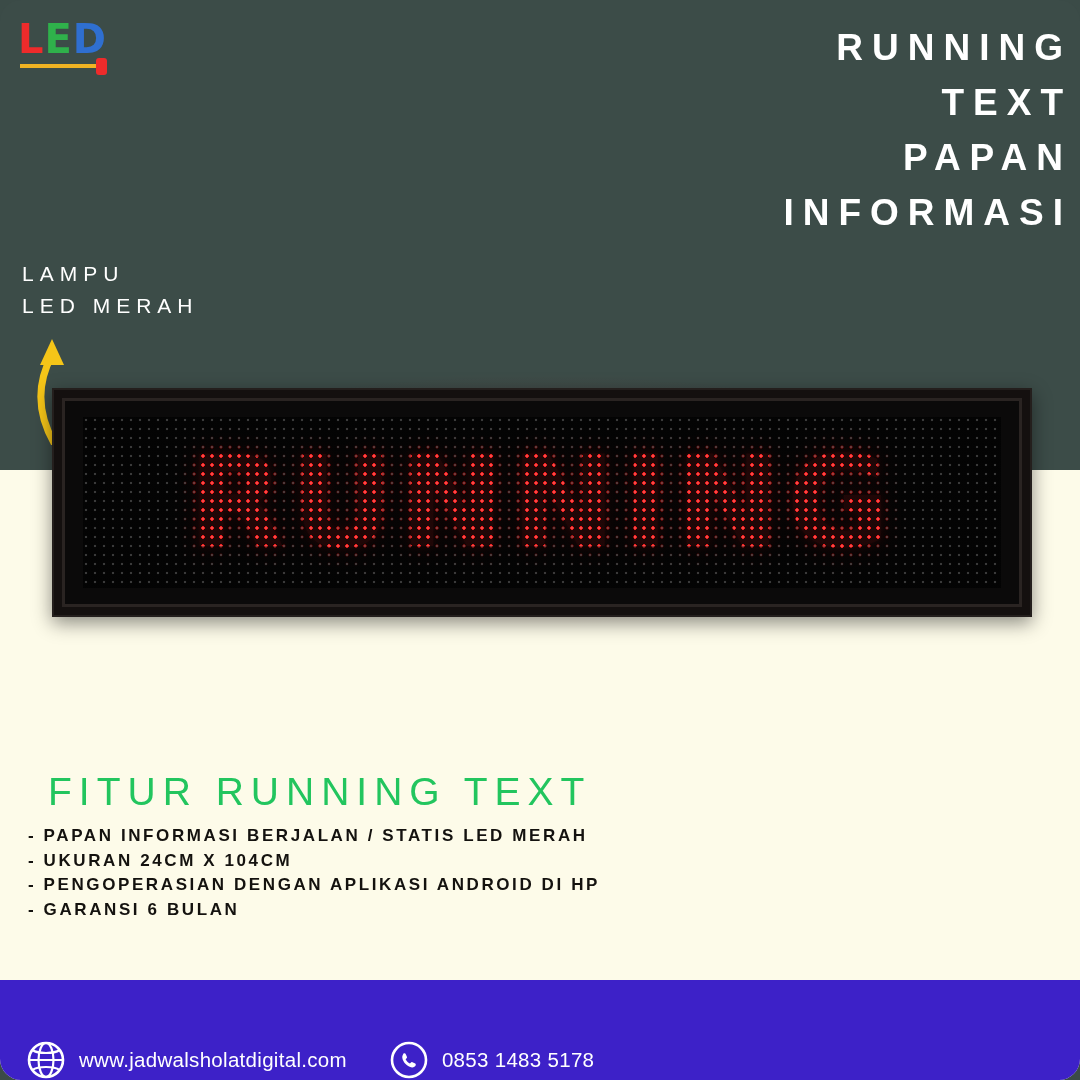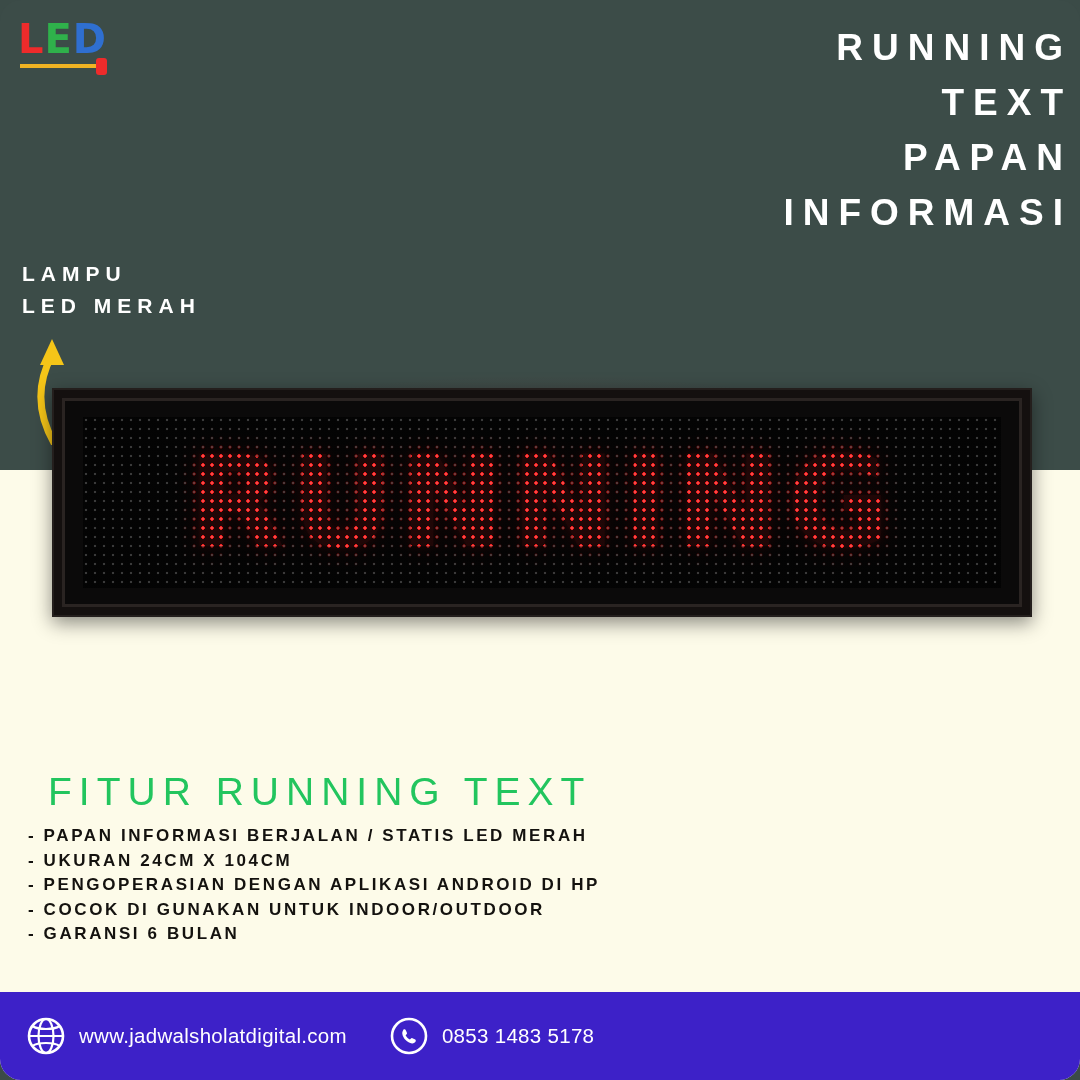--- a/index.html
+++ b/index.html
@@ -55,21 +55,21 @@
     font-weight:bold;
     font-size:37px;
     letter-spacing:9px;
     line-height:55px;
   }
   .headline div{white-space:nowrap;}
 
   
   .lampu{
     position:absolute;left:22px;top:258px;
-    color:#ffffff;font-weight:bold;font-size:21px;letter-spacing:6px;
+    color:#ffffff;font-weight:normal;font-size:21px;letter-spacing:6px;
     line-height:32px;
   }
   .arrow-wrap{
     position:absolute;left:30px;top:325px;width:50px;height:120px;
   }
 
   
   .board-outer{
     position:absolute;left:52px;top:388px;width:976px;height:225px;
     background:#14100f;
@@ -124,23 +124,23 @@
     list-style:none;
     font-weight:bold;font-size:17px;letter-spacing:2.6px;
     line-height:24.5px;
     white-space:nowrap;
   }
   .fitur-list li:before{content:"-  ";}
   .fitur-list{padding:0;margin:0;}
 
   
   .footer{
-    position:absolute;left:0;bottom:0;width:1080px;height:88px;
+    position:absolute;left:0;bottom:0;width:1080px;height:100px;
     background:#3d21c8;
-    display:flex;align-items:center;
+    display:flex;align-items:flex-end;
   }
   .foot-item{display:flex;align-items:center;color:#fff;}
   .foot-item .txt{font-size:20.5px;letter-spacing:.3px;}
   .f1{margin-left:26px;}
   .f2{margin-left:42px;}
   .f3{margin-left:44px;}
   .ic{width:40px;height:40px;margin-right:13px;flex:0 0 auto;}
 </style>
 </head>
 <body>
@@ -186,21 +186,20 @@
         <div class="led-mask"></div>
       </div>
     </div>
   </div>
 
   <div class="fitur-title">FITUR RUNNING TEXT</div>
   <ul class="fitur-list">
     <li>PAPAN INFORMASI BERJALAN / STATIS LED MERAH</li>
     <li>UKURAN 24CM X 104CM</li>
     <li>PENGOPERASIAN DENGAN APLIKASI ANDROID DI HP</li>
-    <li>COCOK DI GUNAKAN UNTUK INDOOR/OUTDOOR</li>
     <li>GARANSI 6 BULAN</li>
   </ul>
 
   <div class="footer">
 
     <div class="foot-item f1">
       <svg class="ic" viewBox="0 0 40 40">
         <circle cx="20" cy="20" r="17" fill="none" stroke="#fff" stroke-width="2.6"></circle>
         <ellipse cx="20" cy="20" rx="7.5" ry="17" fill="none" stroke="#fff" stroke-width="2.2"></ellipse>
         <line x1="3" y1="20" x2="37" y2="20" stroke="#fff" stroke-width="2.2"></line>

